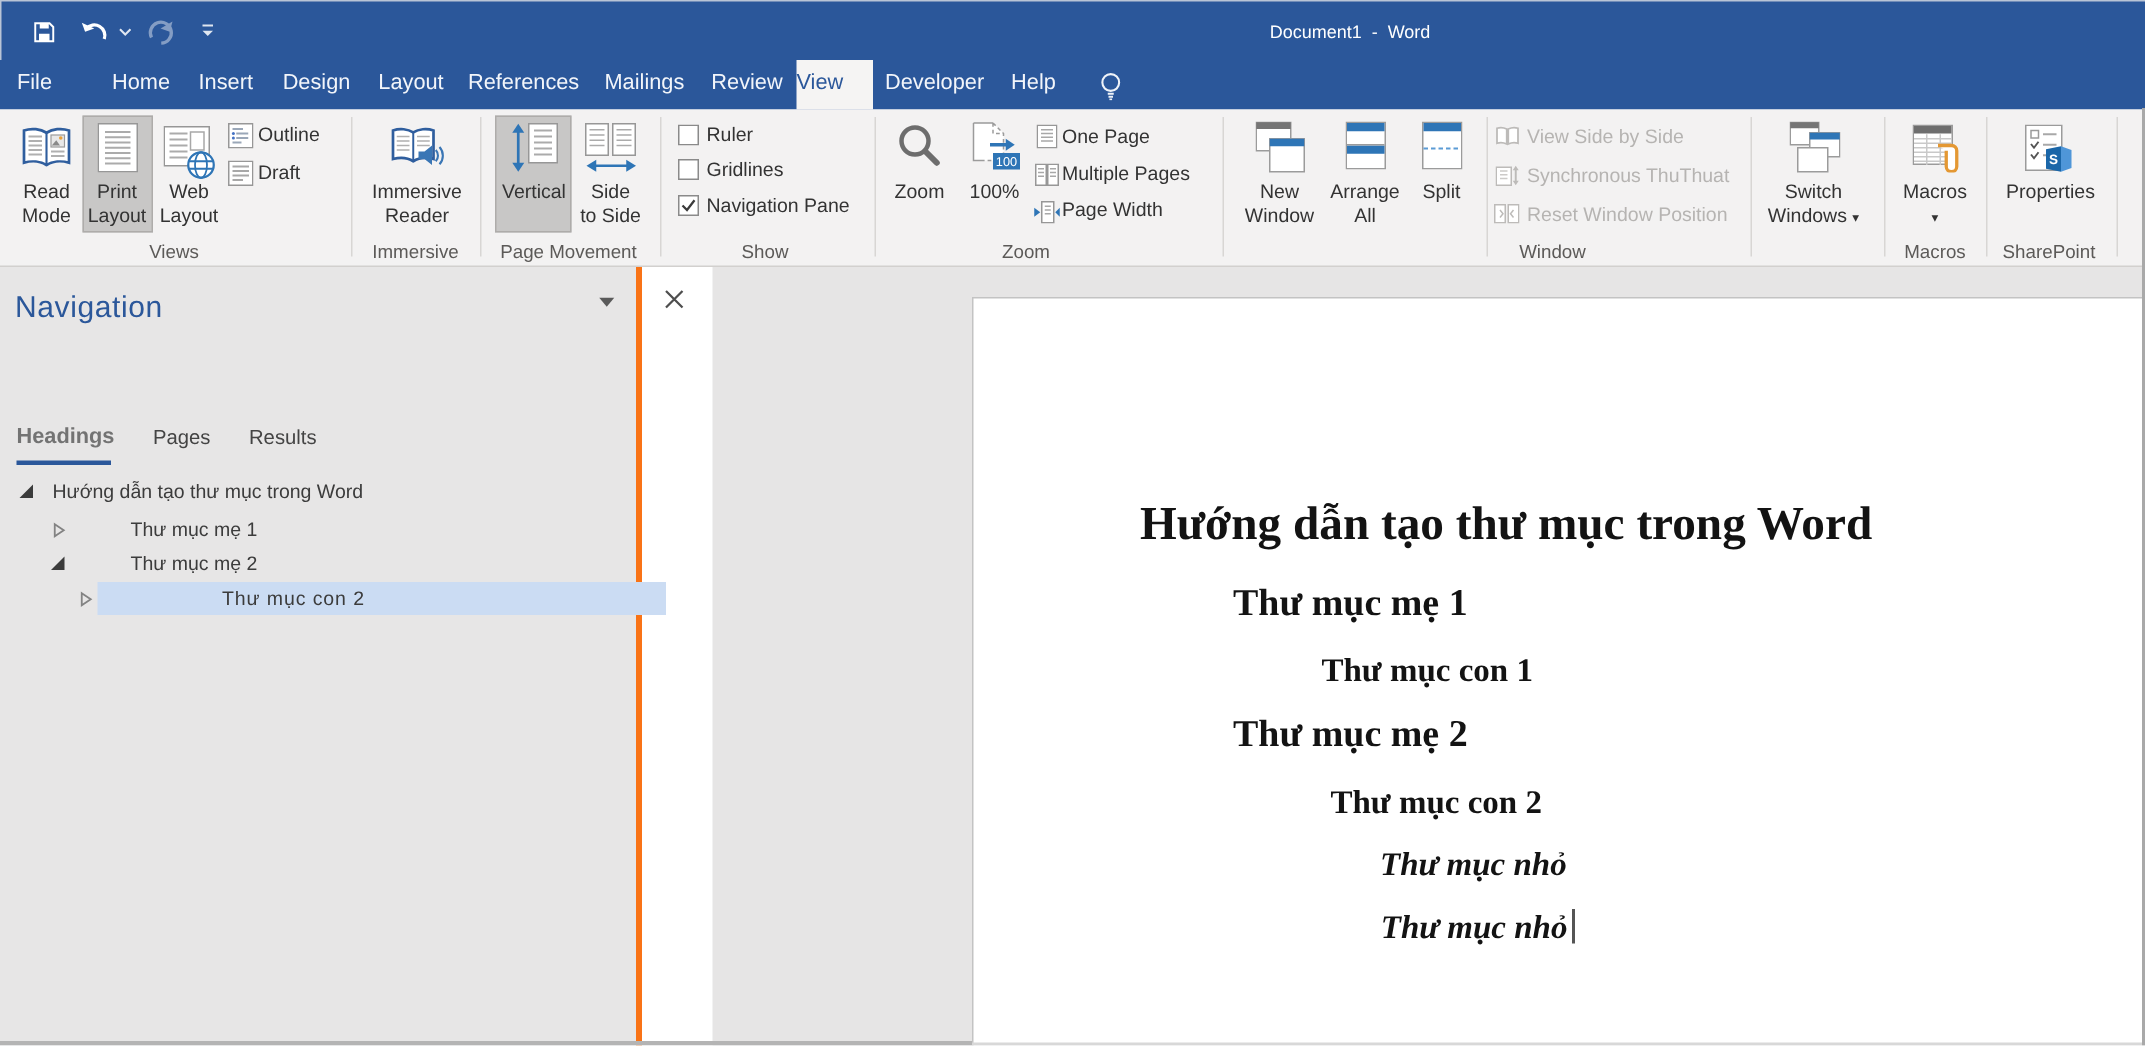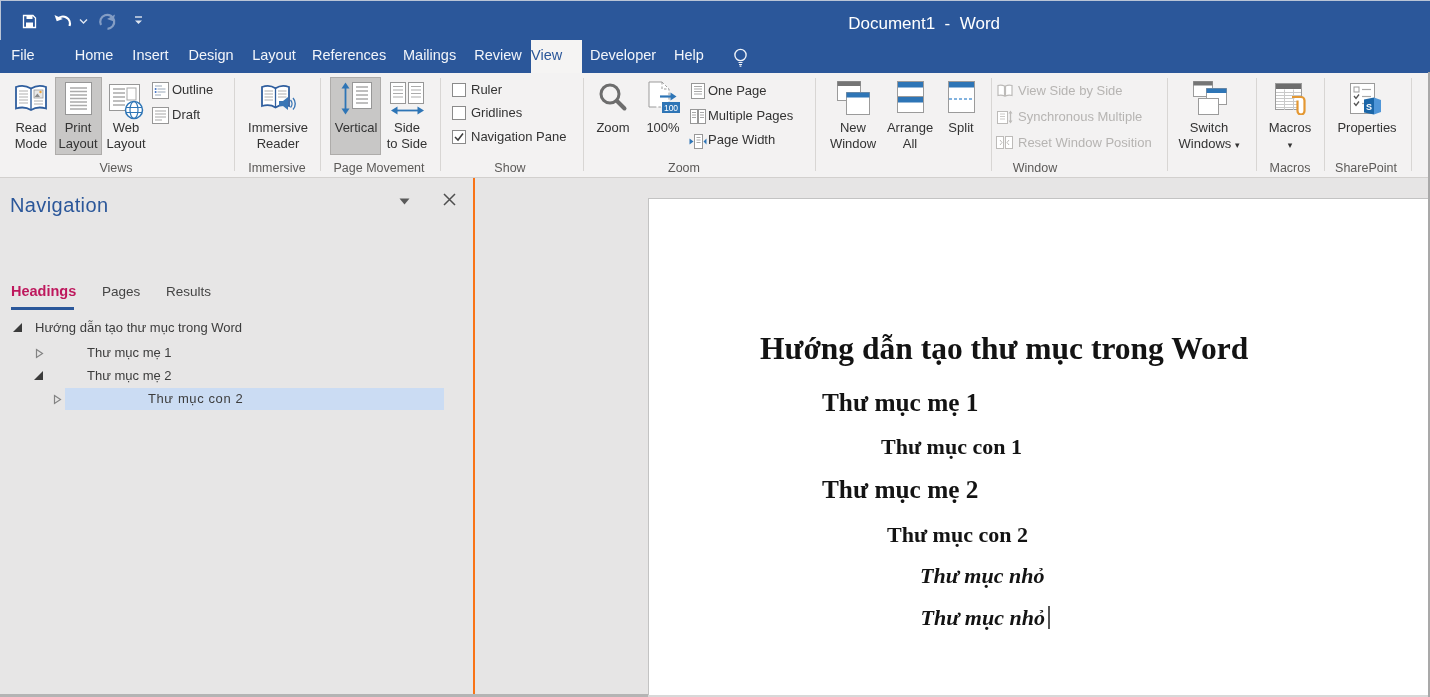--- a/index.html
+++ b/index.html
@@ -7,21 +7,21 @@
 #menubar{position:absolute;left:0;top:40px;width:1430px;height:33px;background:#2b579a}
 .mitem{position:absolute;top:0;height:33px;line-height:31px;color:#f2f5fa;font-size:14.5px;text-align:center}
 #viewtab{position:absolute;left:531px;top:0;width:51px;height:33px;background:#f5f4f3;color:#2b579a;line-height:31px;text-align:left;font-size:14.5px}
 #ribbon{position:absolute;left:0;top:73px;width:1430px;height:105px;background:#f3f2f2;border-bottom:1px solid #d2d0ce}
 .rsep{position:absolute;top:5px;width:1px;height:93px;background:#d8d6d4}
 .glabel{position:absolute;top:88px;font-size:12.5px;color:#5c5a58;text-align:center;width:120px}
 .blabel{position:absolute;font-size:13px;color:#333;text-align:center;line-height:16px;width:90px}
 .rowlabel{position:absolute;font-size:13px;color:#333;white-space:nowrap}
 .gray{color:#b6b4b2}
 .selbtn{position:absolute;background:#c8c7c6;border:1px solid #aeacaa}
-#navpane{position:absolute;left:0;top:178px;width:475px;height:519px;background:#e7e6e6;border-right:2px solid #f97316}
+#navpane{position:absolute;left:0;top:178px;width:428px;height:519px;background:#e7e6e6;border-right:4px solid #f97316}
 #canvas{position:absolute;left:475px;top:178px;width:955px;height:519px;background:#e6e5e5}
 #page{position:absolute;left:173px;top:20px;width:781px;height:499px;background:#fff;border-left:1px solid #c3c3c3;border-top:1px solid #c3c3c3}
 .doc{position:absolute;font-family:"Liberation Serif",serif;font-weight:bold;color:#131313;white-space:nowrap}
 #botline{position:absolute;left:0;top:694px;width:648px;height:3px;background:#b4b4b4}
 #botline2{position:absolute;left:648px;top:695px;width:782px;height:2px;background:#d8d8d8}
 #rightedge{position:absolute;left:1428px;top:72px;width:2px;height:625px;background:#a9a9a9}
 .treetxt{position:absolute;font-size:13px;color:#3c3c3c;white-space:nowrap}
 svg{display:block}
 </style></head>
 <body>
@@ -39,21 +39,21 @@
       <path d="M1 1.5 L4.5 5 L8 1.5" fill="none" stroke="#dfe6f0" stroke-width="1.4"></path>
     </svg>
   <svg class="abs" style="left:97px;top:11px;opacity:.42" width="19" height="18" viewBox="0 0 19 18">
       <path d="M3 13 A7 7 0 1 1 9.5 16.8" fill="none" stroke="#fff" stroke-width="2.2"></path>
       <path d="M16 2 L16 9 L9.5 8.5 Z" fill="#fff" transform="rotate(15 15 6)"></path>
     </svg>
   <svg class="abs" style="left:133px;top:15px" width="9" height="10" viewBox="0 0 9 10">
       <path d="M1 1 H8" stroke="#dfe6f0" stroke-width="1.4"></path>
       <path d="M1 4.5 L4.5 8 L8 4.5" fill="#dfe6f0"></path>
     </svg>
-  <div class="abs" style="left:799px;top:13px;width:200px;text-align:right;font-size:17px;color:#fff">Document1&nbsp;&nbsp;-&nbsp;&nbsp;Word</div>
+  <div class="abs" style="left:799px;top:13px;width:200px;text-align:center;font-size:12px;color:#fff">Document1&nbsp;&nbsp;-&nbsp;&nbsp;Word</div>
 </div>
 <div id="menubar">
   <div class="mitem" style="left:4px;width:38px">File</div>
   <div class="mitem" style="left:72px;width:44px">Home</div>
   <div class="mitem" style="left:131px;width:39px">Insert</div>
   <div class="mitem" style="left:188px;width:46px">Design</div>
   <div class="mitem" style="left:251px;width:46px">Layout</div>
   <div class="mitem" style="left:312px;width:68px">References</div>
   <div class="mitem" style="left:403px;width:52px">Mailings</div>
   <div class="mitem" style="left:474px;width:48px">Review</div>
@@ -224,21 +224,21 @@
       <path d="M3 4h5M3 6.5h5M3 9h5" stroke="#cccac8" stroke-width="1"></path>
       <path d="M13.5 3 V11" stroke="#bdbbb9" stroke-width="1.3"></path>
       <path d="M13.5 0.5 L15.5 3.5 H11.5 Z M13.5 13.5 L15.5 10.5 H11.5 Z" fill="#bdbbb9"></path>
     </svg>
   <svg class="abs" style="left:996px;top:63px" width="17" height="13" viewBox="0 0 17 13">
       <rect x="0.5" y="0.5" width="7" height="12" fill="#fff" stroke="#bdbbb9"></rect>
       <rect x="9.5" y="0.5" width="7" height="12" fill="#fff" stroke="#bdbbb9"></rect>
       <path d="M4 4 L6 6.5 L4 9 M13 4 L11 6.5 L13 9" fill="none" stroke="#bdbbb9"></path>
     </svg>
   <div class="rowlabel gray" style="left:1018px;top:10px">View Side by Side</div>
-  <div class="rowlabel gray" style="left:1018px;top:36px">Synchronous Multiple</div>
+  <div class="rowlabel gray" style="left:1018px;top:36px">Synchronous ThuThuat</div>
   <div class="rowlabel gray" style="left:1018px;top:62px">Reset Window Position</div>
   <svg class="abs" style="left:1193px;top:8px" width="34" height="35" viewBox="0 0 34 35">
     <rect x="0.5" y="0.5" width="19" height="15" fill="#fff" stroke="#9b9b9b"></rect>
     <rect x="0.5" y="0.5" width="19" height="4" fill="#757575"></rect>
     <rect x="13.5" y="7.5" width="20" height="16" fill="#fff" stroke="#9b9b9b"></rect>
     <rect x="13.5" y="7.5" width="20" height="4.5" fill="#2e75b6"></rect>
     <rect x="5.5" y="17.5" width="20" height="16" fill="#fff" stroke="#9b9b9b"></rect>
   </svg>
   <div class="blabel" style="left:1164px;top:47px">Switch<br>Windows <span style="font-size:9px">▾</span></div>
   <div class="glabel" style="left:975px">Window</div>
@@ -269,21 +269,21 @@
   <div class="glabel" style="left:1306px">SharePoint</div>
 </div>
 <div id="navpane">
   <div class="abs" style="left:10px;top:15px;font-size:20px;line-height:24px;letter-spacing:0.4px;color:#2b579a">Navigation</div>
   <svg class="abs" style="left:399px;top:20px" width="11" height="7" viewBox="0 0 11 7">
       <path d="M0.5 0.5 H10.5 L5.5 6.5 Z" fill="#5a5a5a"></path>
     </svg>
   <svg class="abs" style="left:443px;top:15px" width="13" height="13" viewBox="0 0 13 13">
       <path d="M1 1 L12 12 M12 1 L1 12" stroke="#4e4e4e" stroke-width="1.5"></path>
     </svg>
-  <div class="abs" style="left:11px;top:105px;font-size:14.5px;font-weight:bold;color:#be185d">Headings</div>
+  <div class="abs" style="left:11px;top:105px;font-size:14.5px;font-weight:bold;color:#737373">Headings</div>
   <div class="abs" style="left:102px;top:106px;font-size:13.5px;color:#444">Pages</div>
   <div class="abs" style="left:166px;top:106px;font-size:13.5px;color:#444">Results</div>
   <div class="abs" style="left:11px;top:129px;width:63px;height:3px;background:#2b579a"></div>
 
   <div class="abs" style="left:65px;top:210px;width:379px;height:22px;background:#cbdcf3"></div>
   <svg class="abs" style="left:12px;top:144px" width="11" height="11" viewBox="0 0 11 11">
       <path d="M10 1 V10 H1 Z" fill="#3b3b3b"></path>
     </svg>
   <div class="treetxt" style="left:35px;top:140px;line-height:20px">Hướng dẫn tạo thư mục trong Word</div>
   <svg class="abs" style="left:35px;top:170px" width="9" height="11" viewBox="0 0 9 11">

